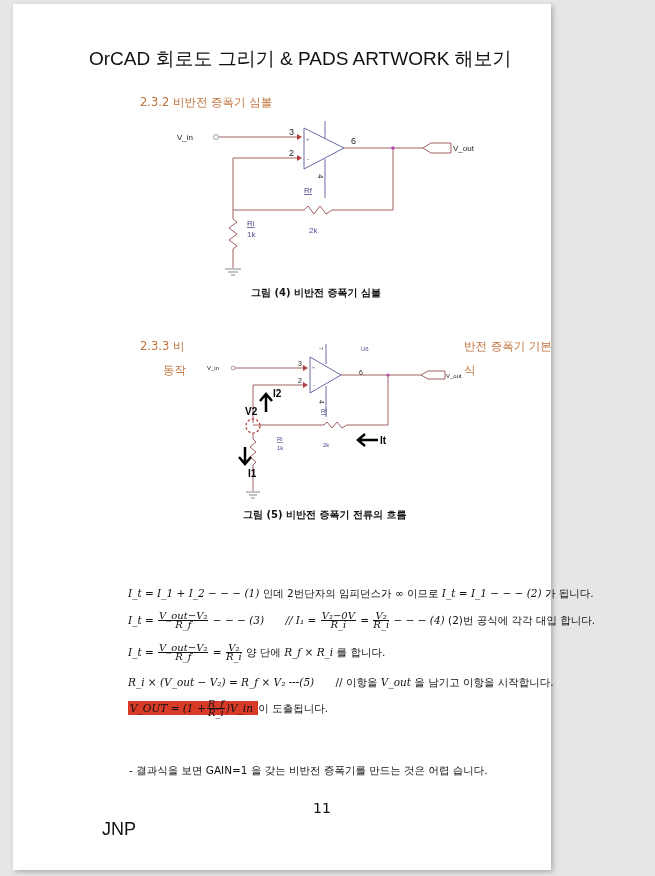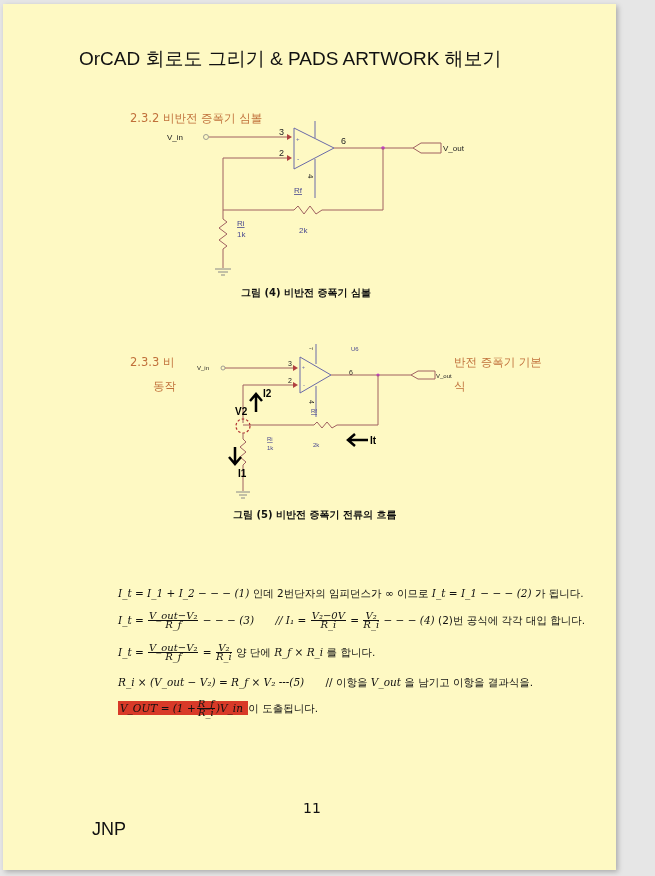--- a/index.html
+++ b/index.html
@@ -1,22 +1,22 @@
 <!DOCTYPE html>
 <html><head>
 <meta charset="utf-8">
 <style>
   html, body { margin:0; padding:0; }
   body { width:655px; height:876px; background:#e6e6e6; position:relative; overflow:hidden;
          font-family:"DejaVu Sans", sans-serif; color:#111; }
-  .page { position:absolute; left:3px; top:4px; width:613px; height:866px; background:#fef9c3;
+  .page { position:absolute; left:13px; top:4px; width:538px; height:866px; background:#ffffff;
           box-shadow:2px 2px 5px rgba(0,0,0,0.25); }
   .abs { position:absolute; white-space:nowrap; }
   .title { left:76px; top:42px; font-family:"Liberation Sans", sans-serif; font-size:19px; color:#111; }
-  .heading { font-size:11.5px; color:#c0703a;margin-top:16px; }
+  .heading { font-size:11.5px; color:#c0703a; }
   .caption { font-size:10px; font-weight:bold; color:#111;text-align:right; }
   .body-text { font-size:10.5px; color:#111; }
   .math { font-family:"DejaVu Serif", serif; font-style:italic; }
   .frac { display:inline-block; vertical-align:middle; text-align:center; font-size:10px; line-height:8px; margin:0 1px; }
   .frac .num { display:block; border-bottom:0.8px solid #111; padding:0 1px; }
   .frac .den { display:block; }
   .highlight { background:#d83a28; padding:1px 2px; }
   .pagenum { font-size:14px; color:#111; }
   .footer { font-family:"Liberation Sans", sans-serif; font-size:18px; color:#111; }
   svg text { font-family:"Liberation Sans", sans-serif; }
@@ -154,26 +154,27 @@
     <span class="frac math"><span class="num">V₂</span><span class="den">R_i</span></span>
     <span>양 단에</span>
     <span class="math">R_f × R_i</span>
     <span>를 합니다.</span>
   </div>
 
   <div class="abs body-text" style="left:115px; top:672px;">
     <span class="math">R_i × (V_out − V₂) = R_f × V₂ ---(5)</span>
     <span style="margin-left:18px;">// 이항을</span>
     <span class="math">V_out</span>
-    <span>을 남기고 이항을 결과식을.</span>
+    <span>을 남기고 이항을 시작합니다.</span>
   </div>
 
   <div class="abs body-text" style="left:115px; top:696px;">
     <span class="highlight math">
       <span>V_OUT = (1 +</span><span class="frac"><span class="num">R_f</span><span class="den">R_i</span></span><span>)V_in</span>
     </span>
     <span>이 도출됩니다.</span>
   </div>
 
+  <div class="abs body-text" style="left:116px; top:760px;">- 결과식을 보면 GAIN=1 을 갖는 비반전 증폭기를 만드는 것은 어렵 습니다.</div>
 
   <div class="abs pagenum" style="left:300px; top:796px;">11</div>
   <div class="abs footer" style="left:89px; top:815px;">JNP</div>
 </div>
 
 </body></html>

